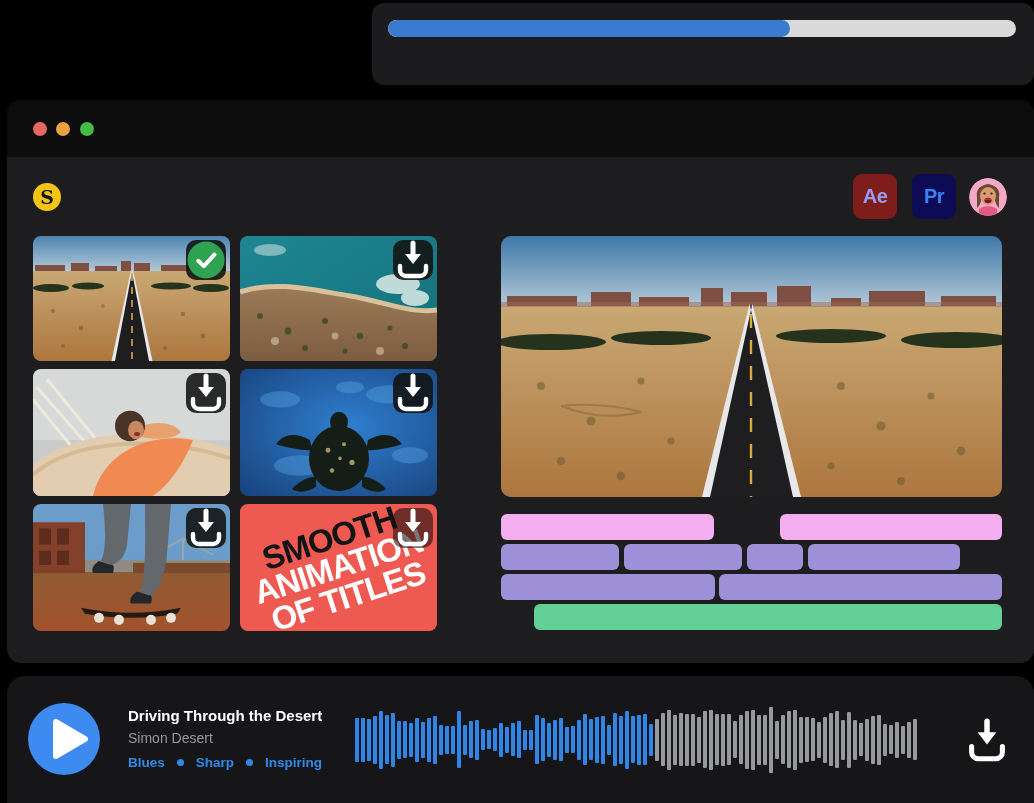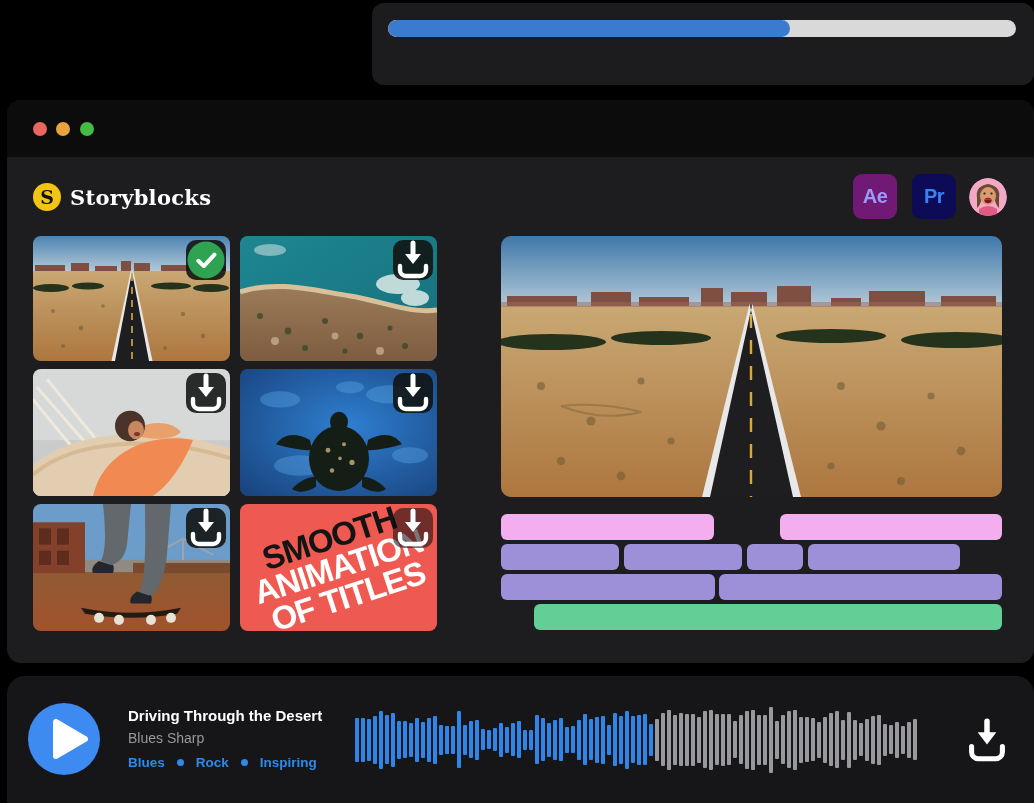--- a/index.html
+++ b/index.html
@@ -94,22 +94,21 @@
 <div class="window">
   <div class="titlebar">
     <div class="light l1" style="background: rgb(233, 101, 95);"></div>
     <div class="light l2" style="background: rgb(234, 163, 60);"></div>
     <div class="light l3" style="background: rgb(68, 187, 68);"></div>
   </div>
 
   <div class="logo-badge" style="background: rgb(242, 196, 20);">
     <span>S</span>
   </div>
-  <div class="brand">Storyblocks</div>
-  <div class="app-btn ae" style="background: #701a75; color: rgb(156, 155, 247);">
+  <div class="app-btn ae" style="background: #7f1d1d; color: rgb(156, 155, 247);">
     <span>Ae</span>
   </div>
   <div class="app-btn pr" style="background: rgb(13, 10, 86); color: #3b82f6;">
     <span>Pr</span>
   </div>
   <div class="avatar">
     <svg viewBox="0 0 38 38">
       <circle cx="19" cy="19" r="19" fill="#f3a8c5"></circle>
       <path d="M8 20 Q6 8 19 6 Q32 8 30 20 L30 30 Q26 26 25 18 L13 18 Q12 27 8 30 Z" fill="#6b4a33"></path>
       <ellipse cx="19" cy="18" rx="8" ry="9" fill="#d99a72"></ellipse>
@@ -426,25 +425,25 @@
     </div>
 </div>
 
 <div class="player">
   <div class="play-btn" style="background: rgb(61, 139, 240);">
     <svg width="72" height="72" viewBox="0 0 72 72">
       <polygon points="28,19 28,53 57,36" fill="#fff" stroke="#fff" stroke-width="6" stroke-linejoin="round"></polygon>
     </svg>
   </div>
   <div class="track-title">Driving Through the Desert</div>
-  <div class="track-artist">Blues Sharp</div>
+  <div class="track-artist">Simon Desert</div>
   <div class="track-tags" style="color: rgb(46, 138, 234);">
     <span>Blues</span>
     <span class="tag-dot" style="background: rgb(46, 138, 234);"></span>
-    <span>Rock</span>
+    <span>Sharp</span>
     <span class="tag-dot" style="background: rgb(46, 138, 234);"></span>
     <span>Inspiring</span>
   </div>
   <div class="waveform">
       <div class="wf-bar" style="height: 44px; background: rgb(47, 134, 232);"></div>
       <div class="wf-bar" style="height: 44px; background: rgb(47, 134, 232);"></div>
       <div class="wf-bar" style="height: 42px; background: rgb(47, 134, 232);"></div>
       <div class="wf-bar" style="height: 48px; background: rgb(47, 134, 232);"></div>
       <div class="wf-bar" style="height: 58px; background: rgb(47, 134, 232);"></div>
       <div class="wf-bar" style="height: 49px; background: rgb(47, 134, 232);"></div>

